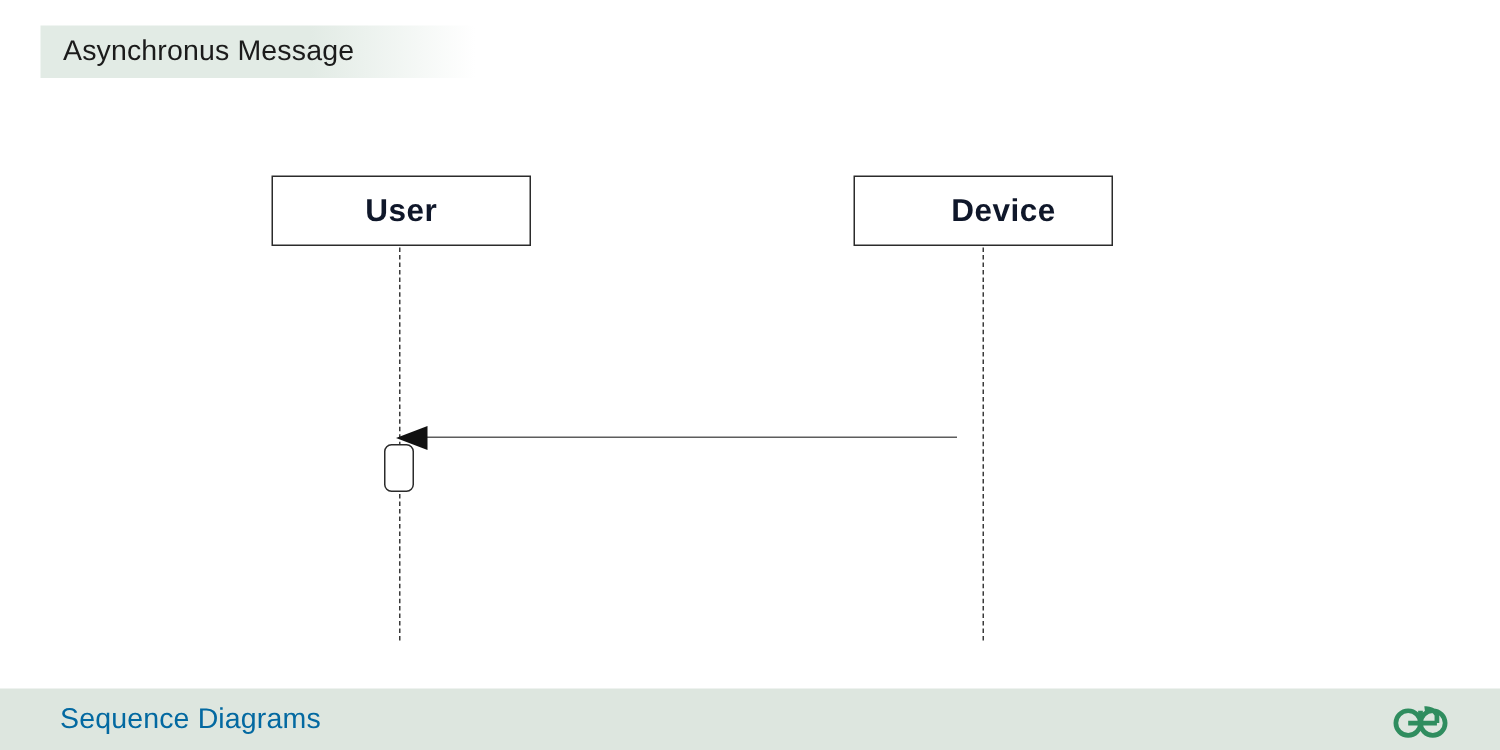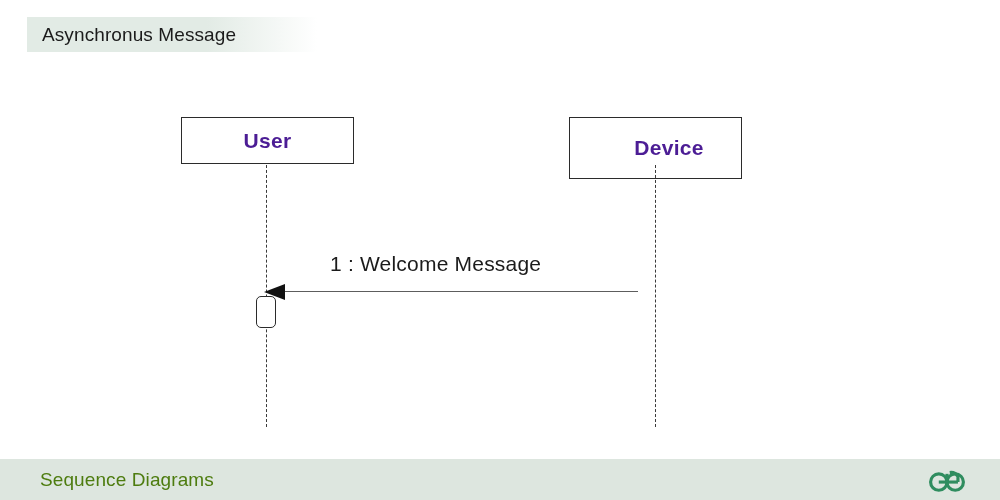--- a/index.html
+++ b/index.html
@@ -52,25 +52,25 @@
     box-sizing: border-box;
     border: 1.6px solid #2b2b2b;
     background: #ffffff;
     display: flex;
     align-items: center;
     justify-content: center;
   }
   .participant-label {
     font-size: 21px;
     font-weight: bold;
-    color: #4c1d95;
+    color: #0f172a;
     letter-spacing: 0.3px;
   }
   #participant-user  { left: 181px; top: 117px; width: 173px; height: 47px; }
-  #participant-device{ left: 569px; top: 117px; width: 173px; height: 62px; padding-left: 27px; }
+  #participant-device{ left: 569px; top: 117px; width: 173px; height: 47px; padding-left: 27px; }
 
   
   .lifeline {
     position: absolute;
     width: 0;
     border-left: 1.4px dashed #3a3a3a;
   }
   #lifeline-user   { left: 266px; top: 165px; height: 262px; }
   #lifeline-device { left: 655px; top: 165px; height: 262px; }
 
@@ -125,21 +125,21 @@
     height: 41px;
     background: #dde6df;
   }
   .footer-text {
     position: absolute;
     left: 40px;
     top: 0;
     height: 41px;
     line-height: 41px;
     font-size: 19px;
-    color: #4d7c0f;
+    color: #0369a1;
     letter-spacing: 0.1px;
     white-space: nowrap;
   }
   .footer-logo {
     position: absolute;
     right: 32px;
     top: 8px;
     width: 42px;
     height: 26px;
   }
@@ -156,21 +156,20 @@
     <span class="participant-label">User</span>
   </div>
 
   <div class="participant" id="participant-device">
     <span class="participant-label">Device</span>
   </div>
 
   <div class="lifeline" id="lifeline-user"></div>
   <div class="lifeline" id="lifeline-device"></div>
 
-  <div class="message-label">1 : Welcome Message</div>
   <div class="message-line"></div>
   <div class="arrowhead"></div>
 
   <div class="activation"></div>
 
 </div>
 
 <div class="footer">
   <div class="footer-text">Sequence Diagrams</div>
   <div class="footer-logo">

